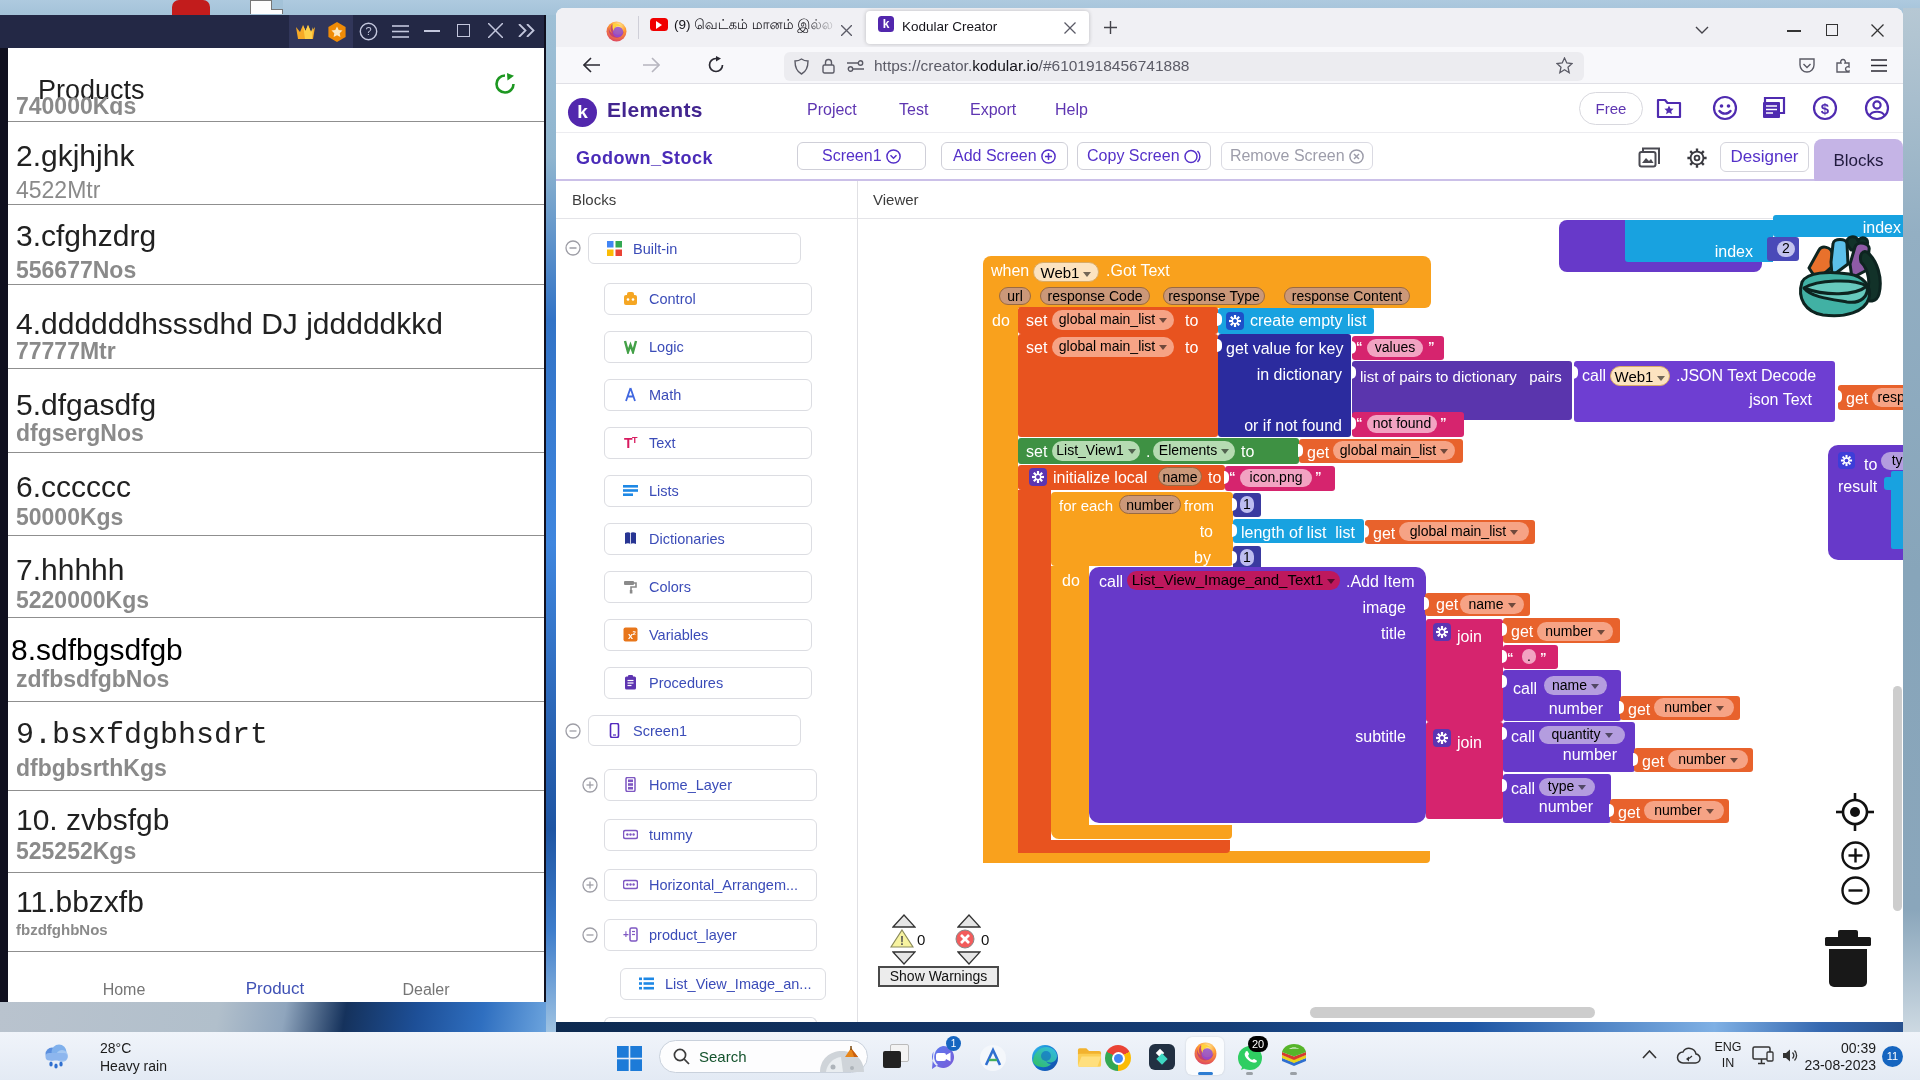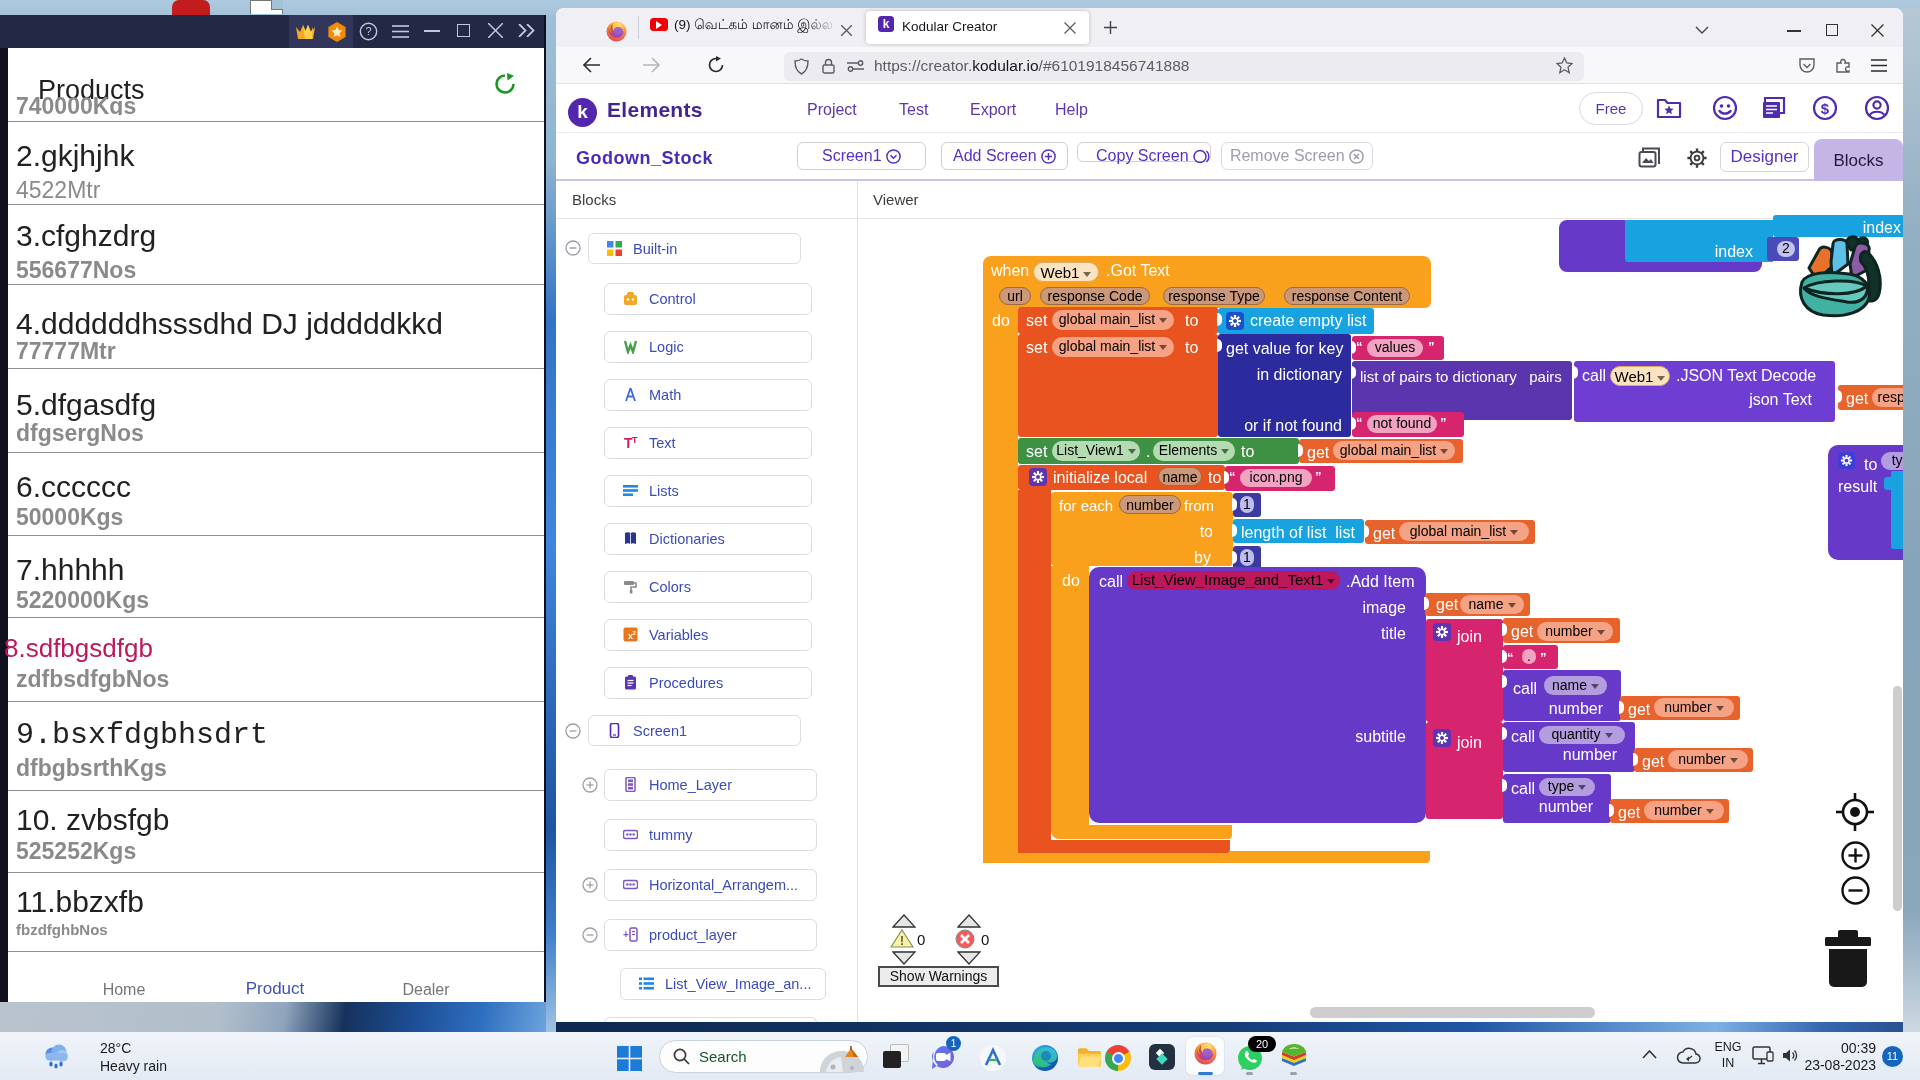--- a/index.html
+++ b/index.html
@@ -82,21 +82,21 @@
 <div class="a" style="left:16px;top:204px;font-size:30px;color:#212121;white-space:nowrap;">3.cfghzdrg</div>
 <div class="a" style="left:16px;top:242px;font-size:23px;font-weight:bold;color:#8a8a8a;">556677Nos</div>
 <div class="a" style="left:16px;top:292px;font-size:30px;color:#212121;white-space:nowrap;">4.ddddddhsssdhd DJ jdddddkkd</div>
 <div class="a" style="left:16px;top:323px;font-size:23px;font-weight:bold;color:#8a8a8a;">77777Mtr</div>
 <div class="a" style="left:16px;top:373px;font-size:30px;color:#212121;white-space:nowrap;">5.dfgasdfg</div>
 <div class="a" style="left:16px;top:405px;font-size:23px;font-weight:bold;color:#8a8a8a;">dfgsergNos</div>
 <div class="a" style="left:16px;top:455px;font-size:30px;color:#212121;white-space:nowrap;">6.cccccc</div>
 <div class="a" style="left:16px;top:489px;font-size:23px;font-weight:bold;color:#8a8a8a;">50000Kgs</div>
 <div class="a" style="left:16px;top:538px;font-size:30px;color:#212121;white-space:nowrap;">7.hhhhh</div>
 <div class="a" style="left:16px;top:572px;font-size:23px;font-weight:bold;color:#8a8a8a;">5220000Kgs</div>
-<div class="a" style="left:4px;top:618px;font-size:26px;color:#be185d;white-space:nowrap;">8.sdfbgsdfgb</div>
+<div class="a" style="left:11px;top:618px;font-size:30px;color:#000000;white-space:nowrap;">8.sdfbgsdfgb</div>
 <div class="a" style="left:16px;top:651px;font-size:23px;font-weight:bold;color:#8a8a8a;">zdfbsdfgbNos</div>
 <div class="a" style="left:16px;top:703px;font-size:30px;color:#212121;white-space:nowrap;font-family:Liberation Mono, monospace;">9.bsxfdgbhsdrt</div>
 <div class="a" style="left:16px;top:740px;font-size:23px;font-weight:bold;color:#8a8a8a;">dfbgbsrthKgs</div>
 <div class="a" style="left:16px;top:788px;font-size:30px;color:#212121;white-space:nowrap;">10. zvbsfgb</div>
 <div class="a" style="left:16px;top:823px;font-size:23px;font-weight:bold;color:#8a8a8a;">525252Kgs</div>
 <div class="a" style="left:16px;top:870px;font-size:30px;color:#212121;white-space:nowrap;">11.bbzxfb</div>
 <div class="a" style="left:16px;top:906px;font-size:15px;font-weight:bold;color:#8a8a8a;">fbzdfghbNos</div>
 <div class="a" style="left:84px;top:966px;width:80px;text-align:center;font-size:16px;color:#757575;">Home</div>
 <div class="a" style="left:230px;top:964px;width:90px;text-align:center;font-size:17px;color:#3f51b5;">Product</div>
 <div class="a" style="left:386px;top:966px;width:80px;text-align:center;font-size:16px;color:#757575;">Dealer</div>
@@ -243,21 +243,21 @@
 <div class="a" style="left:20px;top:140px;font-size:18px;font-weight:bold;color:#4a2bb8;letter-spacing:0.5px;">Godown_Stock</div>
 <div class="a" style="left:241px;top:134px;width:129px;height:28px;border:1px solid #cfcfd8;border-radius:6px;color:#5531c9;font-size:16px;text-align:center;line-height:26px;">Screen1&nbsp;<svg width="15" height="15" viewBox="0 0 15 15" style="vertical-align:-2.5px;">
           <circle cx="7.5" cy="7.5" r="6.6" fill="none" stroke="#5531c9" stroke-width="1.5"></circle>
           <path d="M4.5 6.2 L7.5 9.2 L10.5 6.2" fill="none" stroke="#5531c9" stroke-width="1.5"></path>
         </svg></div>
 <div class="a" style="left:385px;top:134px;width:127px;height:28px;border:1px solid #cfcfd8;border-radius:6px;color:#5531c9;font-size:16px;text-align:center;line-height:26px;">Add Screen&nbsp;<svg width="15" height="15" viewBox="0 0 15 15" style="vertical-align:-2.5px;">
           <circle cx="7.5" cy="7.5" r="6.6" fill="none" stroke="#5531c9" stroke-width="1.5"></circle>
           <line x1="7.5" y1="4" x2="7.5" y2="11" stroke="#5531c9" stroke-width="1.5"></line>
           <line x1="4" y1="7.5" x2="11" y2="7.5" stroke="#5531c9" stroke-width="1.5"></line>
         </svg></div>
-<div class="a" style="left:521px;top:134px;width:134px;height:20px;border:1px solid #cfcfd8;border-radius:6px;color:#5531c9;font-size:16px;text-align:right;line-height:26px;">Copy Screen&nbsp;<svg width="17" height="15" viewBox="0 0 17 15" style="vertical-align:-2.5px;">
+<div class="a" style="left:521px;top:134px;width:134px;height:28px;border:1px solid #cfcfd8;border-radius:6px;color:#5531c9;font-size:16px;text-align:center;line-height:26px;">Copy Screen&nbsp;<svg width="17" height="15" viewBox="0 0 17 15" style="vertical-align:-2.5px;">
           <circle cx="7" cy="7.5" r="6" fill="none" stroke="#5531c9" stroke-width="1.5"></circle>
           <path d="M13.5 2 A7.5 7.5 0 0 1 13.5 13" fill="none" stroke="#5531c9" stroke-width="1.5"></path>
         </svg></div>
 <div class="a" style="left:665px;top:134px;width:152px;height:28px;border:1px solid #dadae2;border-radius:6px;color:#9d9daa;font-size:16px;text-align:center;line-height:26px;">Remove Screen&nbsp;<svg width="15" height="15" viewBox="0 0 15 15" style="vertical-align:-2.5px;">
           <circle cx="7.5" cy="7.5" r="6.6" fill="none" stroke="#9d9daa" stroke-width="1.5"></circle>
           <line x1="5" y1="5" x2="10" y2="10" stroke="#9d9daa" stroke-width="1.5"></line>
           <line x1="10" y1="5" x2="5" y2="10" stroke="#9d9daa" stroke-width="1.5"></line>
         </svg></div>
 <svg class="a" style="left:1082px;top:139px;" width="22" height="21" viewBox="0 0 22 21">
 <path d="M5 5 V1.5 H21 V17" fill="none" stroke="#4a4a52" stroke-width="2"></path>
@@ -829,21 +829,21 @@
 <path d="M6 3 C4 6 4 9 6 12 C4 11 3 9 3.2 6.5 C2 9 3 14 7 16 C12 18.5 17 15 18 10 C16 14 11 15 8.5 12.5 C6.5 10.5 7 6.5 10 5.5 C8.8 4.5 7 4 6 3 Z" fill="#b5307f" opacity="0.75"></path>
 <circle cx="12" cy="11" r="5.2" fill="#8a4ae0" opacity="0.8"></circle>
 <path d="M7 2.5 C10 2 14 3 16 6 C14.5 4.8 12 4.6 10.5 5.3 C8.5 6.2 7.6 8 8 10 C6.3 8 6 4.5 7 2.5 Z" fill="#ffd43a"></path>
     </svg>
 <div class="a" style="left:1198px;top:1072px;width:15px;height:3px;background:#2d7dd2;border-radius:2px;"></div>
 <svg class="a" style="left:1237px;top:1045px;" width="26" height="26" viewBox="0 0 26 26">
 <circle cx="13" cy="13" r="12" fill="#2fce62"></circle>
 <path d="M4 25 L6 19.5 A10 10 0 1 1 9.5 22.5 Z" fill="#2fce62"></path>
 <path d="M8.5 7.5 C8 7 9.8 5.5 10.5 6.3 L12 8.8 C12.4 9.5 11 10.3 11.2 11 C11.7 12.7 13.3 14.3 15 14.8 C15.7 15 16.5 13.6 17.2 14 L19.7 15.5 C20.5 16.2 19 18 18.5 17.5 C13 19 5 10 8.5 7.5 Z" fill="#fff"></path>
     </svg>
-<div class="a" style="left:1248px;top:1036px;width:28px;height:16px;background:#000000;border-radius:8px;color:#fff;font-size:11px;text-align:center;line-height:16px;">20</div>
+<div class="a" style="left:1248px;top:1036px;width:20px;height:16px;background:#000000;border-radius:8px;color:#fff;font-size:11px;text-align:center;line-height:16px;">20</div>
 <div class="a" style="left:1246px;top:1072px;width:7px;height:3px;background:#9aa0a6;border-radius:2px;"></div>
 <svg class="a" style="left:1281px;top:1042px;" width="26" height="28" viewBox="0 0 26 28">
 <path d="M1 16 L13 20.5 L25 16 L25 19 L13 24 L1 19 Z" fill="#2f6fd0"></path>
 <path d="M1 13 L13 17.5 L25 13 L25 16 L13 21 L1 16 Z" fill="#e8d21a"></path>
 <path d="M1 10 L13 14.5 L25 10 L25 13 L13 18 L1 13 Z" fill="#d63a2f"></path>
 <path d="M13 2 C6 2 2 6 1 10 L13 14.5 L25 10 C24 5 19 2 13 2 Z" fill="#56b52a"></path>
 <path d="M8 7 C10 5 16 5 18 7 C16 6.2 10 6.2 8 7 Z" fill="#fff"></path>
     </svg>
 <div class="a" style="left:1290px;top:1072px;width:7px;height:3px;background:#9aa0a6;border-radius:2px;"></div>
 <svg class="a" style="left:1642px;top:1050px;" width="15" height="9" viewBox="0 0 15 9">

